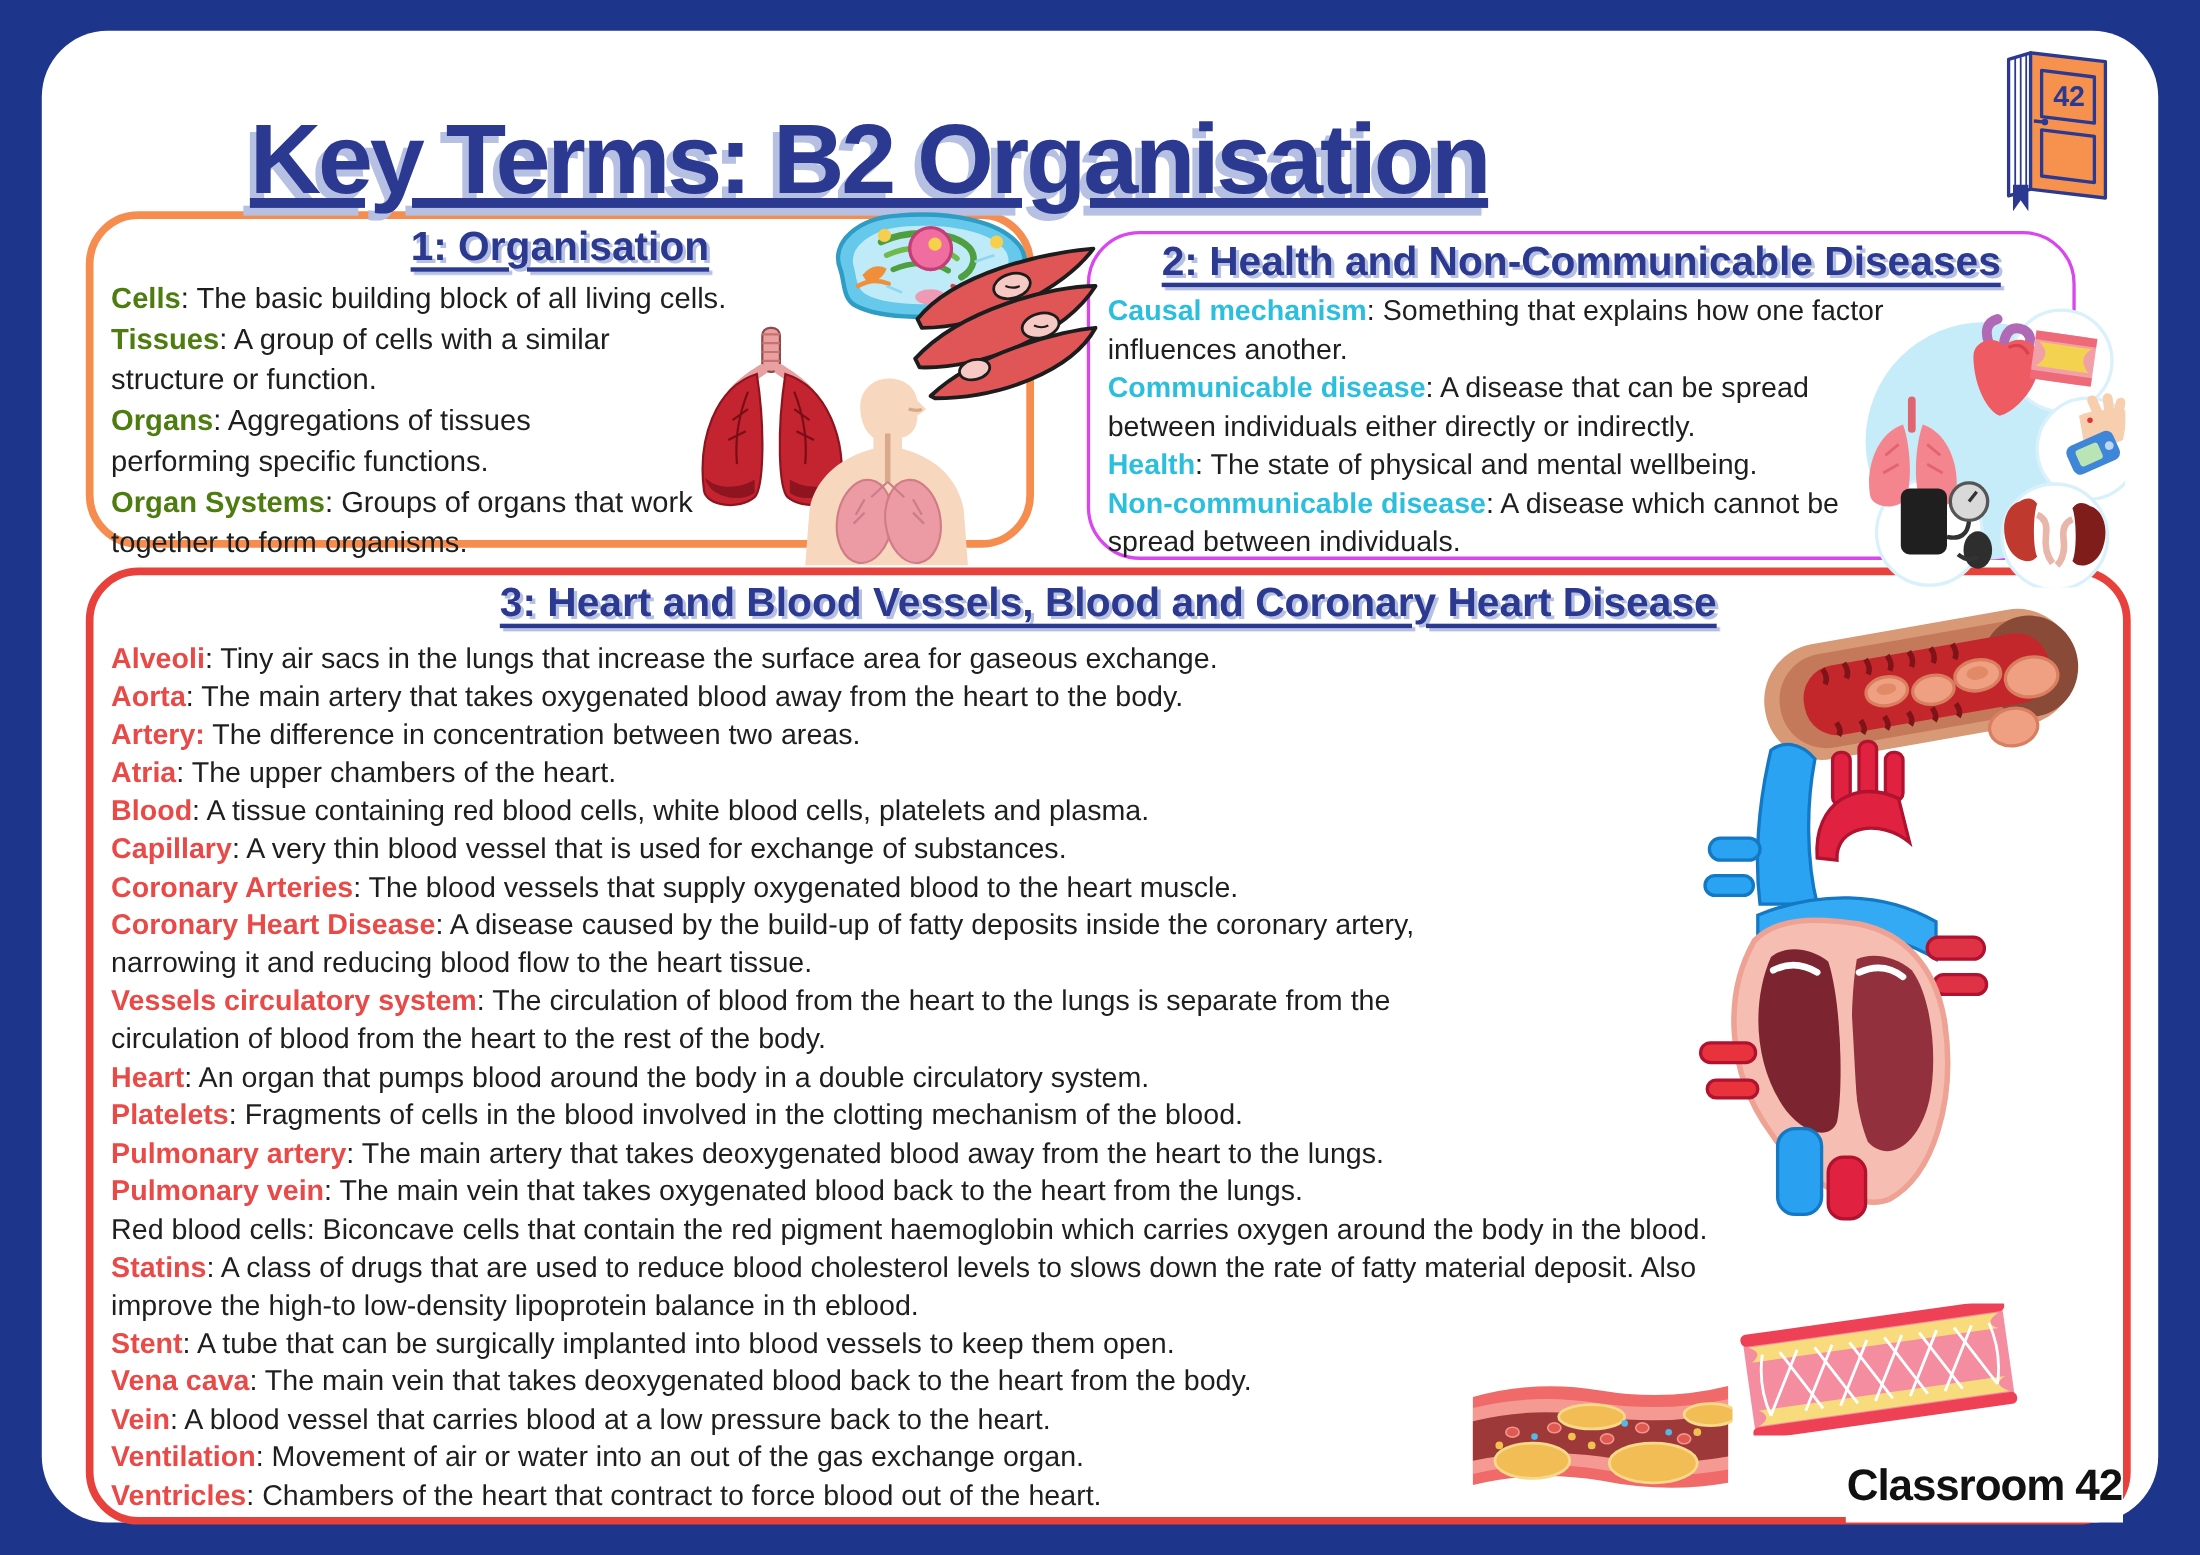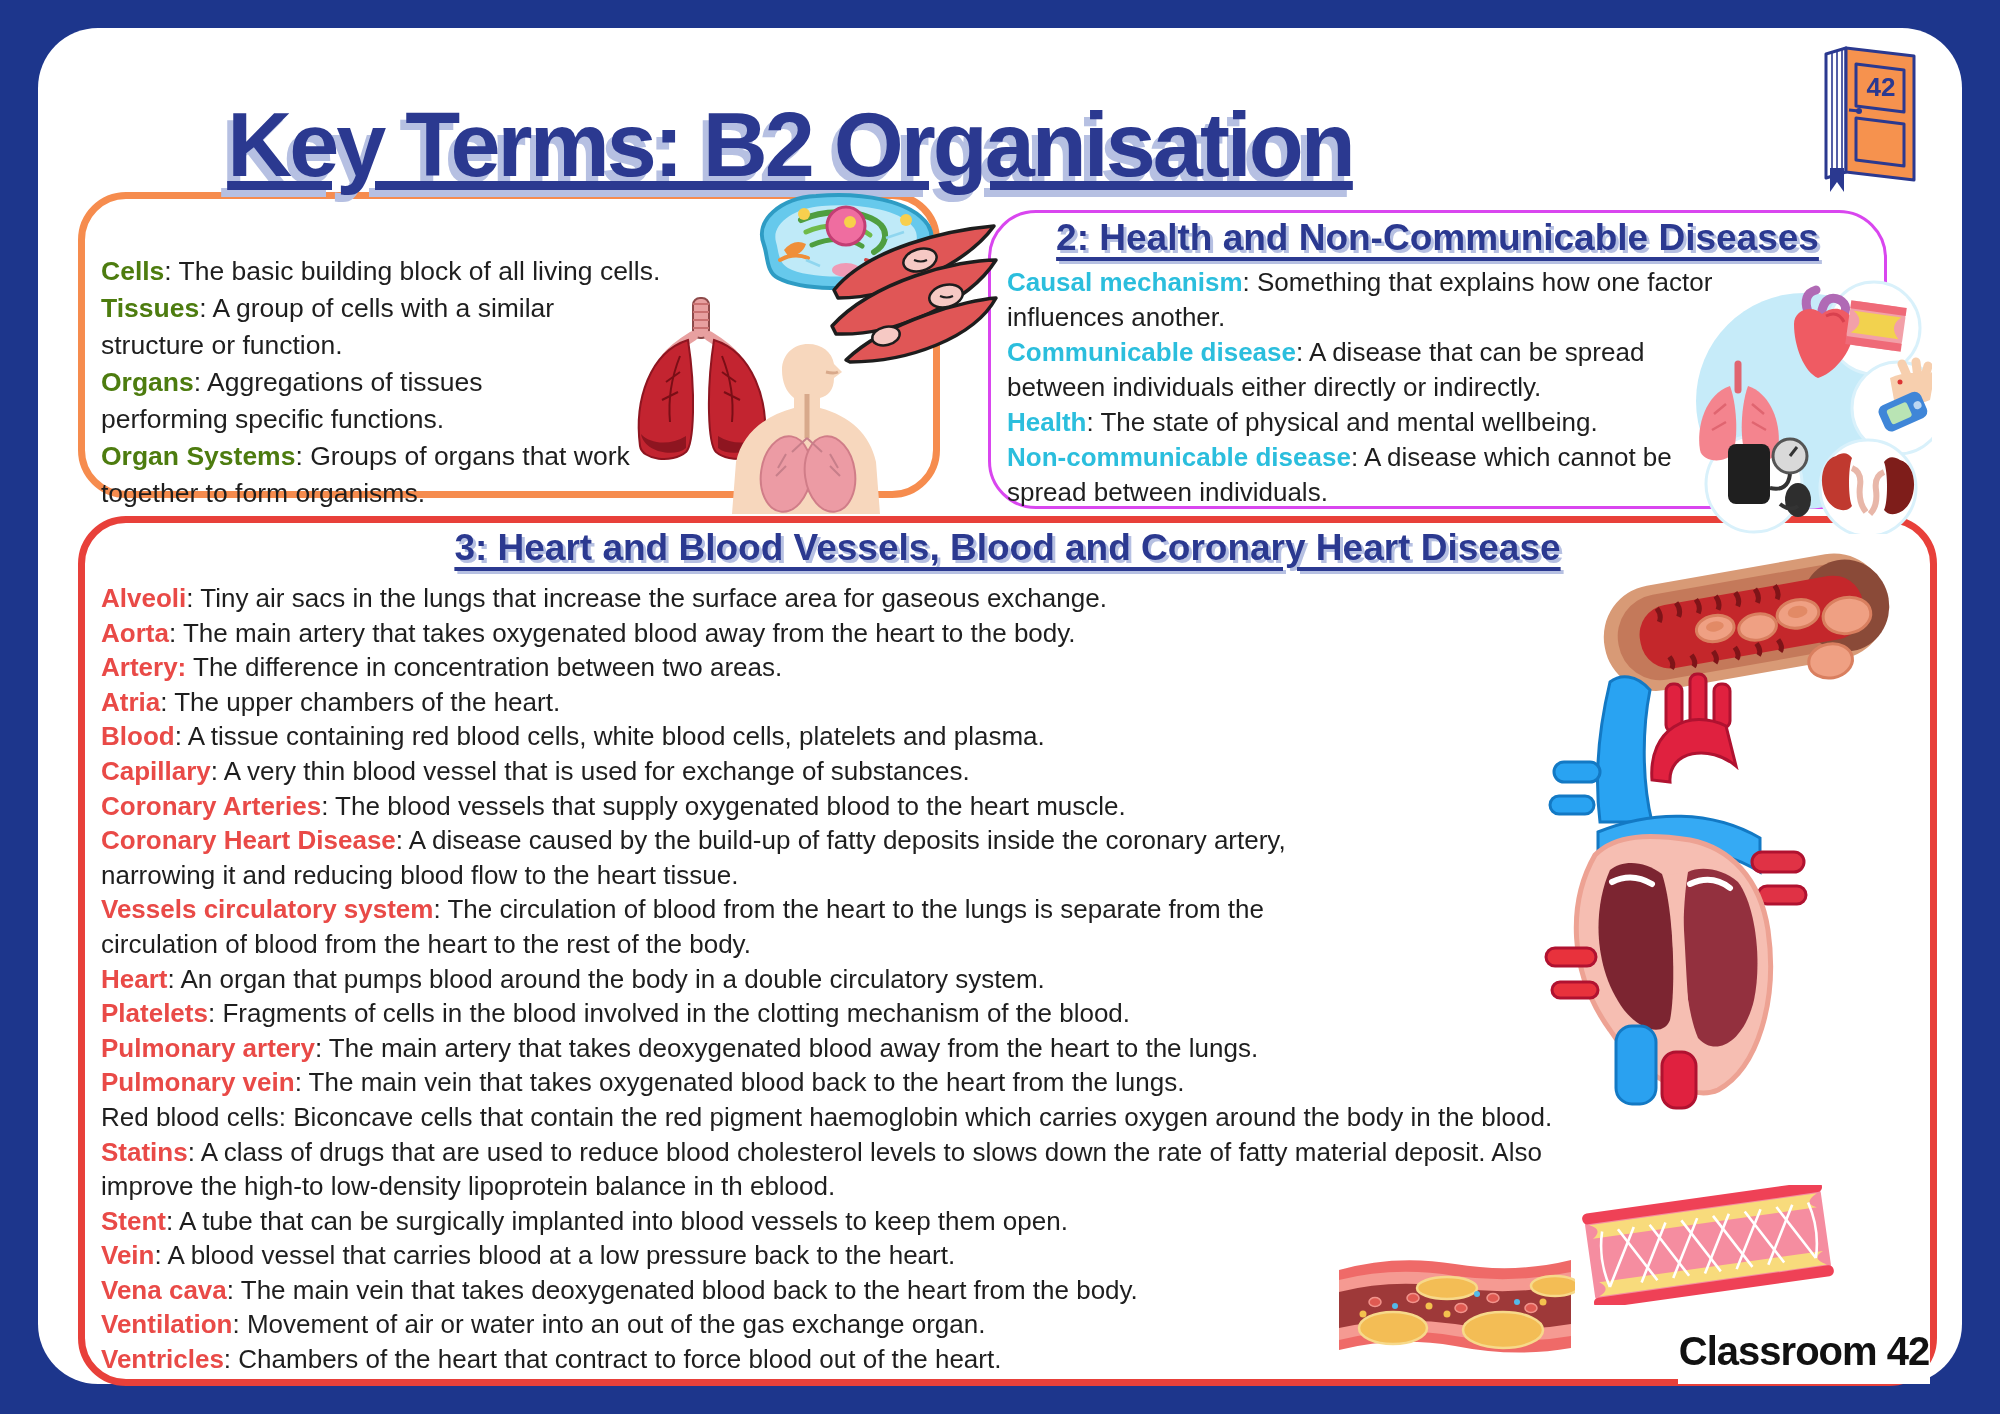--- a/index.html
+++ b/index.html
@@ -64,20 +64,21 @@
   }
 </style>
 </head>
 <body>
 
 <div class="page"></div>
 
 <h1 class="title">Key Terms: B2 Organisation</h1>
 
 <div class="box s1">
+  <h2>1: Organisation</h2>
   <div class="terms">
       <div class="entry"><span class="term">Cells</span><span class="sep">: </span><span class="def">The basic building block of all living cells.</span></div>
       <div class="entry"><span class="term">Tissues</span><span class="sep">: </span><span class="def">A group of cells with a similar
 structure or function.</span></div>
       <div class="entry"><span class="term">Organs</span><span class="sep">: </span><span class="def">Aggregations of tissues
 performing specific functions.</span></div>
       <div class="entry"><span class="term">Organ Systems</span><span class="sep">: </span><span class="def">Groups of organs that work
 together to form organisms.</span></div>
     </div>
 </div>
@@ -110,22 +111,22 @@
       <div class="entry"><span class="term">Vessels circulatory system</span><span class="sep">: </span><span class="def">The circulation of blood from the heart to the lungs is separate from the
 circulation of blood from the heart to the rest of the body.</span></div>
       <div class="entry"><span class="term">Heart</span><span class="sep">: </span><span class="def">An organ that pumps blood around the body in a double circulatory system.</span></div>
       <div class="entry"><span class="term">Platelets</span><span class="sep">: </span><span class="def">Fragments of cells in the blood involved in the clotting mechanism of the blood.</span></div>
       <div class="entry"><span class="term">Pulmonary artery</span><span class="sep">: </span><span class="def">The main artery that takes deoxygenated blood away from the heart to the lungs.</span></div>
       <div class="entry"><span class="term">Pulmonary vein</span><span class="sep">: </span><span class="def">The main vein that takes oxygenated blood back to the heart from the lungs.</span></div>
       <div class="entry"><span class="term plain">Red blood cells</span><span class="sep">: </span><span class="def">Biconcave cells that contain the red pigment haemoglobin which carries oxygen around the body in the blood.</span></div>
       <div class="entry"><span class="term">Statins</span><span class="sep">: </span><span class="def">A class of drugs that are used to reduce blood cholesterol levels to slows down the rate of fatty material deposit. Also
 improve the high-to low-density lipoprotein balance in th eblood.</span></div>
       <div class="entry"><span class="term">Stent</span><span class="sep">: </span><span class="def">A tube that can be surgically implanted into blood vessels to keep them open.</span></div>
+      <div class="entry"><span class="term">Vena cava</span><span class="sep">: </span><span class="def">The main vein that takes deoxygenated blood back to the heart from the body.</span></div>
       <div class="entry"><span class="term">Vein</span><span class="sep">: </span><span class="def">A blood vessel that carries blood at a low pressure back to the heart.</span></div>
-      <div class="entry"><span class="term">Vena cava</span><span class="sep">: </span><span class="def">The main vein that takes deoxygenated blood back to the heart from the body.</span></div>
       <div class="entry"><span class="term">Ventilation</span><span class="sep">: </span><span class="def">Movement of air or water into an out of the gas exchange organ.</span></div>
       <div class="entry"><span class="term">Ventricles</span><span class="sep">: </span><span class="def">Chambers of the heart that contract to force blood out of the heart.</span></div>
     </div>
 </div>
 
 <svg id="cell" class="illus" width="195" height="102" viewBox="0 0 195 102">
   <path d="M18,55 C8,30 35,8 70,6 C115,2 165,10 182,35 C192,52 180,78 150,90 C110,102 55,100 32,88 C20,82 22,66 18,55 Z" fill="#66c9ec" stroke="#2e9cc4" stroke-width="4"></path>
   <path d="M30,52 C25,34 48,18 76,16 C115,13 155,20 168,38 C176,50 167,70 142,80 C108,90 60,88 42,78 C32,72 33,62 30,52 Z" fill="#bfeaf8"></path>
   <path d="M55,30 C80,18 120,20 135,35 C142,43 140,55 128,62" fill="none" stroke="#4f9e3f" stroke-width="6" stroke-linecap="round"></path>
   <path d="M60,42 C82,32 112,34 124,45" fill="none" stroke="#6fba4a" stroke-width="5" stroke-linecap="round"></path>

